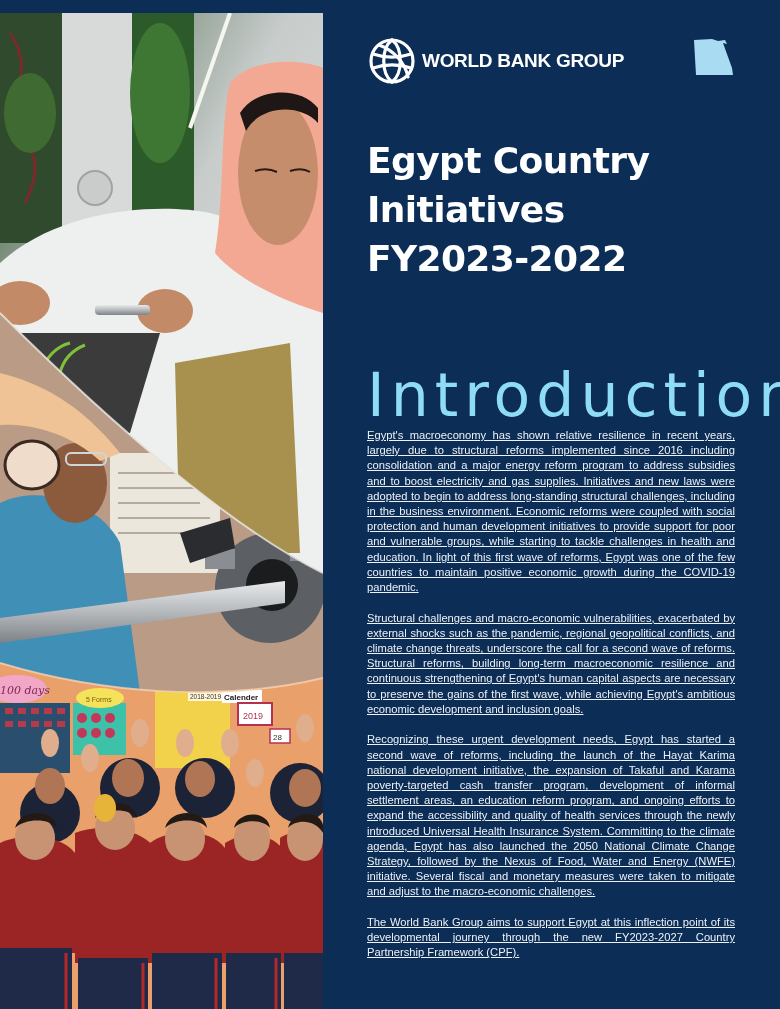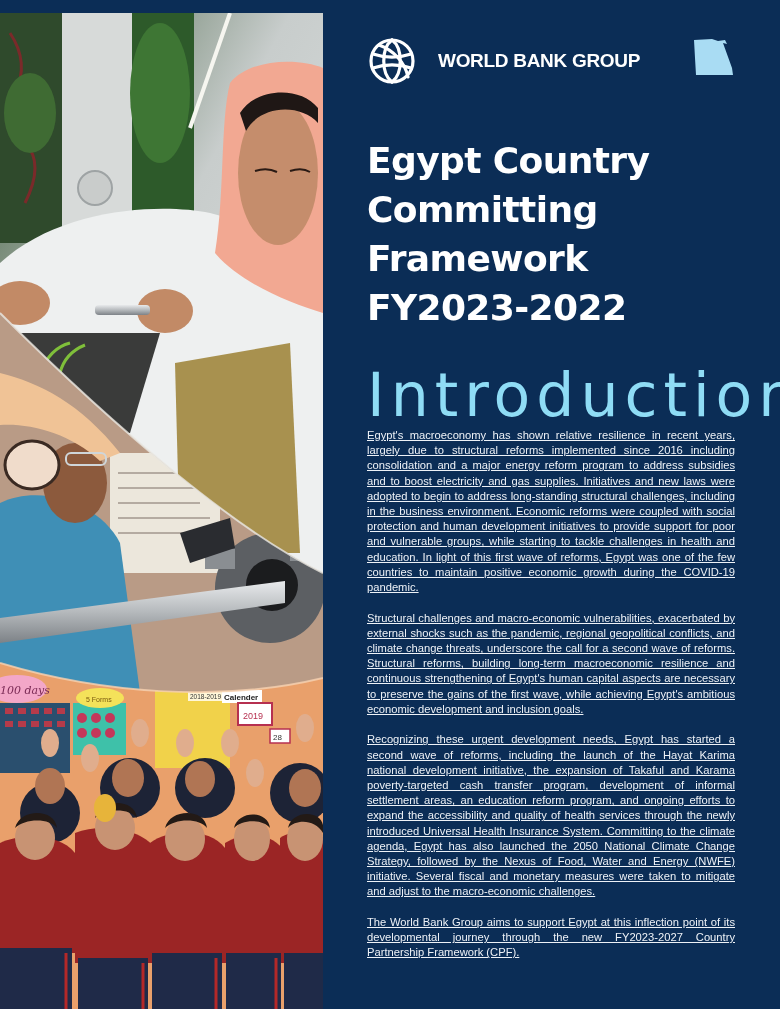--- a/index.html
+++ b/index.html
@@ -14,21 +14,21 @@
   .photo-col svg { display: block; width: 323px; height: 1009px; }
 
   
   .panel {
     position: absolute; left: 323px; top: 0; width: 457px; height: 1009px;
     background: #0b2d56;
   }
   .logo-row { position: absolute; left: 44px; top: 36px; display: flex; align-items: center; }
   .globe { width: 50px; height: 50px; }
   .brand {
-    margin-left: 21px; color: #ffffff; font-weight: 700; font-size: 19px; letter-spacing: -0.3px;
+    margin-left: 5px; color: #ffffff; font-weight: 700; font-size: 19px; letter-spacing: -0.3px;
     font-family: "Liberation Sans", sans-serif;
   }
   .egypt-map { position: absolute; left: 369px; top: 38px; width: 42px; height: 38px; }
 
   .title {
     position: absolute; left: 44px; top: 136px; width: 400px;
     color: #ffffff; font-weight: 700; font-size: 36px; line-height: 49px;
     font-family: "DejaVu Sans", sans-serif; letter-spacing: -0.6px;
   }
   .title span { display: block; }
@@ -253,22 +253,21 @@
     </svg>
     <span class="brand">WORLD BANK GROUP</span>
   </div>
 
   <svg class="egypt-map" viewBox="0 0 42 38" xmlns="http://www.w3.org/2000/svg">
     <path d="M2 2 L20 1 L26 3 L33 2 L35 6 L31 5 L40 30 L41 37 L4 37 L3 20 Z" fill="#a9dcf3"></path>
   </svg>
 
   <h1 class="title">
     <span>Egypt Country</span>
-    <span>Committing</span>
-    <span>Framework</span>
+    <span>Initiatives</span>
     <span>FY2023-2022</span>
   </h1>
 
   <h2 class="section-heading">Introduction</h2>
 
   <div class="body-text">
     <p>Egypt's macroeconomy has shown relative resilience in recent years, largely due to structural reforms implemented since 2016 including consolidation and a major energy reform program to address subsidies and to boost electricity and gas supplies. Initiatives and new laws were adopted to begin to address long-standing structural challenges, including in the business environment. Economic reforms were coupled with social protection and human development initiatives to provide support for poor and vulnerable groups, while starting to tackle challenges in health and education. In light of this first wave of reforms, Egypt was one of the few countries to maintain positive economic growth during the COVID-19 pandemic.</p>
     <p>Structural challenges and macro-economic vulnerabilities, exacerbated by external shocks such as the pandemic, regional geopolitical conflicts, and climate change threats, underscore the call for a second wave of reforms. Structural reforms, building long-term macroeconomic resilience and continuous strengthening of Egypt's human capital aspects are necessary to preserve the gains of the first wave, while achieving Egypt's ambitious economic development and inclusion goals.</p>
     <p>Recognizing these urgent development needs, Egypt has started a second wave of reforms, including the launch of the Hayat Karima national development initiative, the expansion of Takaful and Karama poverty-targeted cash transfer program, development of informal settlement areas, an education reform program, and ongoing efforts to expand the accessibility and quality of health services through the newly introduced Universal Health Insurance System. Committing to the climate agenda, Egypt has also launched the 2050 National Climate Change Strategy, followed by the Nexus of Food, Water and Energy (NWFE) initiative. Several fiscal and monetary measures were taken to mitigate and adjust to the macro-economic challenges.</p>
     <p>The World Bank Group  aims to support Egypt at this inflection point of its developmental journey through the new FY2023-2027 Country Partnership Framework (CPF).</p>

